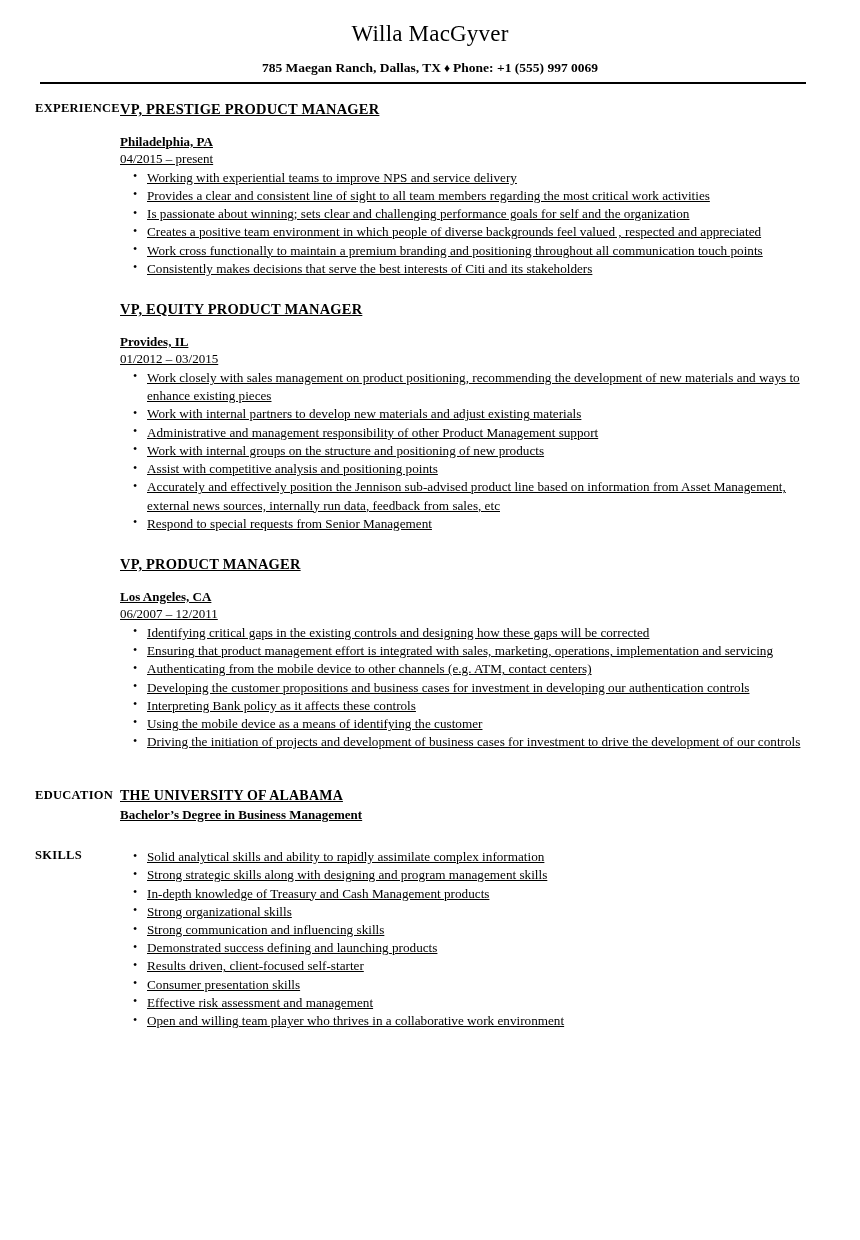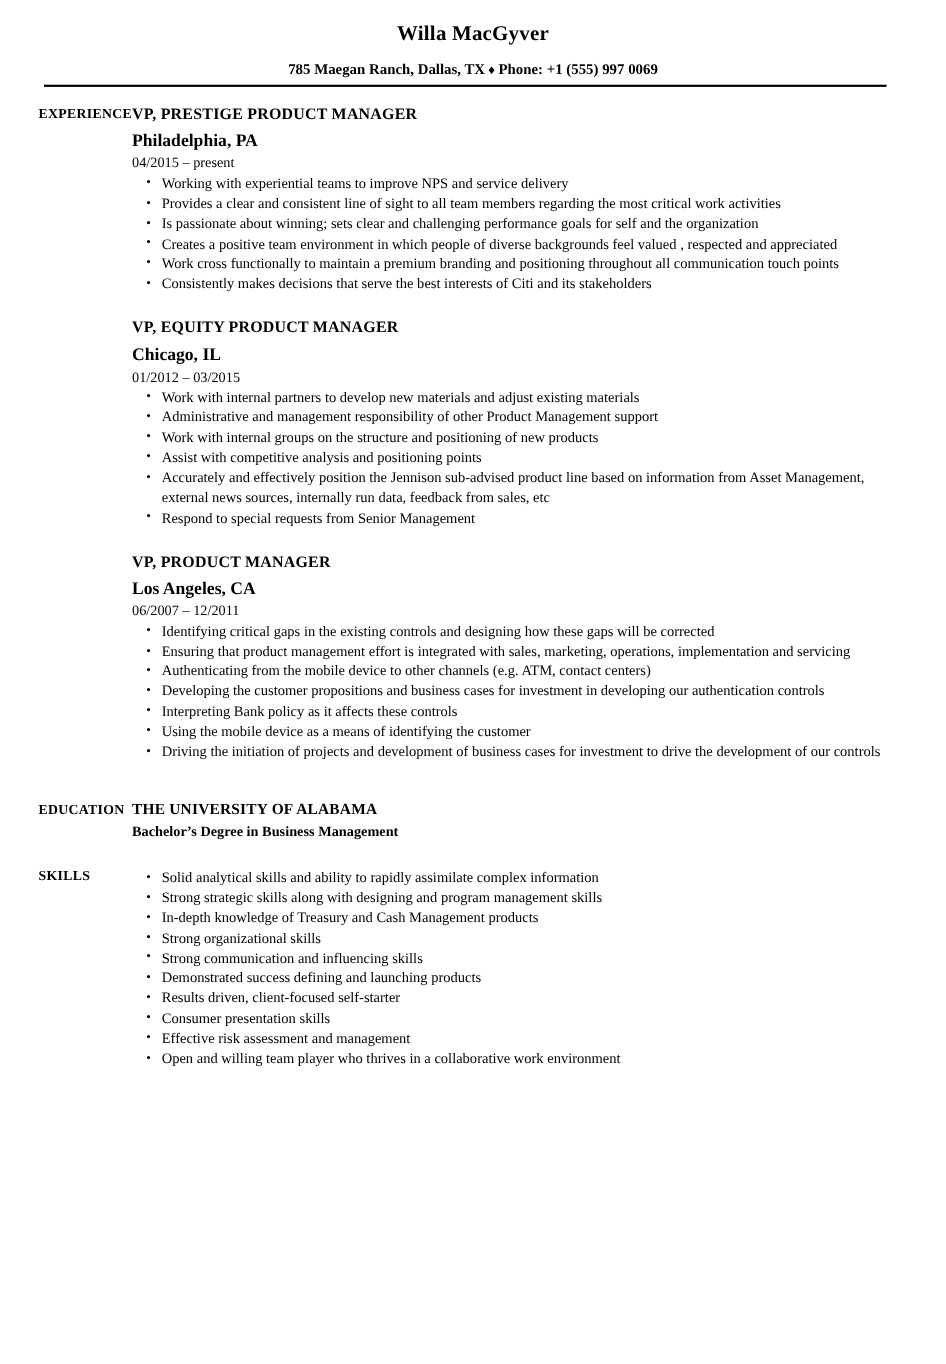--- a/index.html
+++ b/index.html
@@ -22,22 +22,22 @@
     padding: 0;
     overflow: hidden;
   }
 
   
   .header {
     padding-top: 20px;
     text-align: center;
   }
   .cand-name {
-    font-size: 19px;
-    font-weight: bold;
+    font-size: 23px;
+    font-weight: normal;
     letter-spacing: 0.2px;
     line-height: 1.2;
   }
   .cand-contact {
     font-size: 13.5px;
     font-weight: bold;
     margin-top: 12px;
     line-height: 1.2;
   }
   .diamond {
@@ -65,37 +65,38 @@
     box-sizing: border-box;
     font-size: 12.5px;
     font-weight: bold;
     letter-spacing: 0.3px;
     line-height: 1.25;
     padding-top: 1px;
   }
   .section-body {
     flex: 1;
     padding-right: 55px;
+    text-decoration: underline;
   }
 
   
   .job + .job {
     margin-top: 22px;
   }
   .job-title {
     font-size: 14.5px;
     font-weight: bold;
     letter-spacing: 0.2px;
     line-height: 1.3;
   }
   .job-location {
-    font-size: 16px;
+    font-size: 13px;
     font-weight: bold;
     line-height: 1.35;
-    margin-top: 4px;
+    margin-top: 14px;
   }
   .job-dates {
     font-size: 13px;
     line-height: 1.35;
   }
 
   
   ul.bullets {
     list-style: none;
     margin: 1px 0 0 0;
@@ -159,23 +160,24 @@
             <li>Provides a clear and consistent line of sight to all team members regarding the most critical work activities</li>
             <li>Is passionate about winning; sets clear and challenging performance goals for self and the organization</li>
             <li>Creates a positive team environment in which people of diverse backgrounds feel valued , respected and appreciated</li>
             <li>Work cross functionally to maintain a premium branding and positioning throughout all communication touch points</li>
             <li>Consistently makes decisions that serve the best interests of Citi and its stakeholders</li>
           </ul>
         </div>
 
         <div class="job">
           <div class="job-title">VP, EQUITY PRODUCT MANAGER</div>
-          <div class="job-location">Chicago, IL</div>
+          <div class="job-location">Provides, IL</div>
           <div class="job-dates">01/2012 – 03/2015</div>
           <ul class="bullets">
+            <li>Work closely with sales management on product positioning, recommending the development of new materials and ways to enhance existing pieces</li>
             <li>Work with internal partners to develop new materials and adjust existing materials</li>
             <li>Administrative and management responsibility of other Product Management support</li>
             <li>Work with internal groups on the structure and positioning of new products</li>
             <li>Assist with competitive analysis and positioning points</li>
             <li>Accurately and effectively position the Jennison sub-advised product line based on information from Asset Management, external news sources, internally run data, feedback from sales, etc</li>
             <li>Respond to special requests from Senior Management</li>
           </ul>
         </div>
 
         <div class="job">

